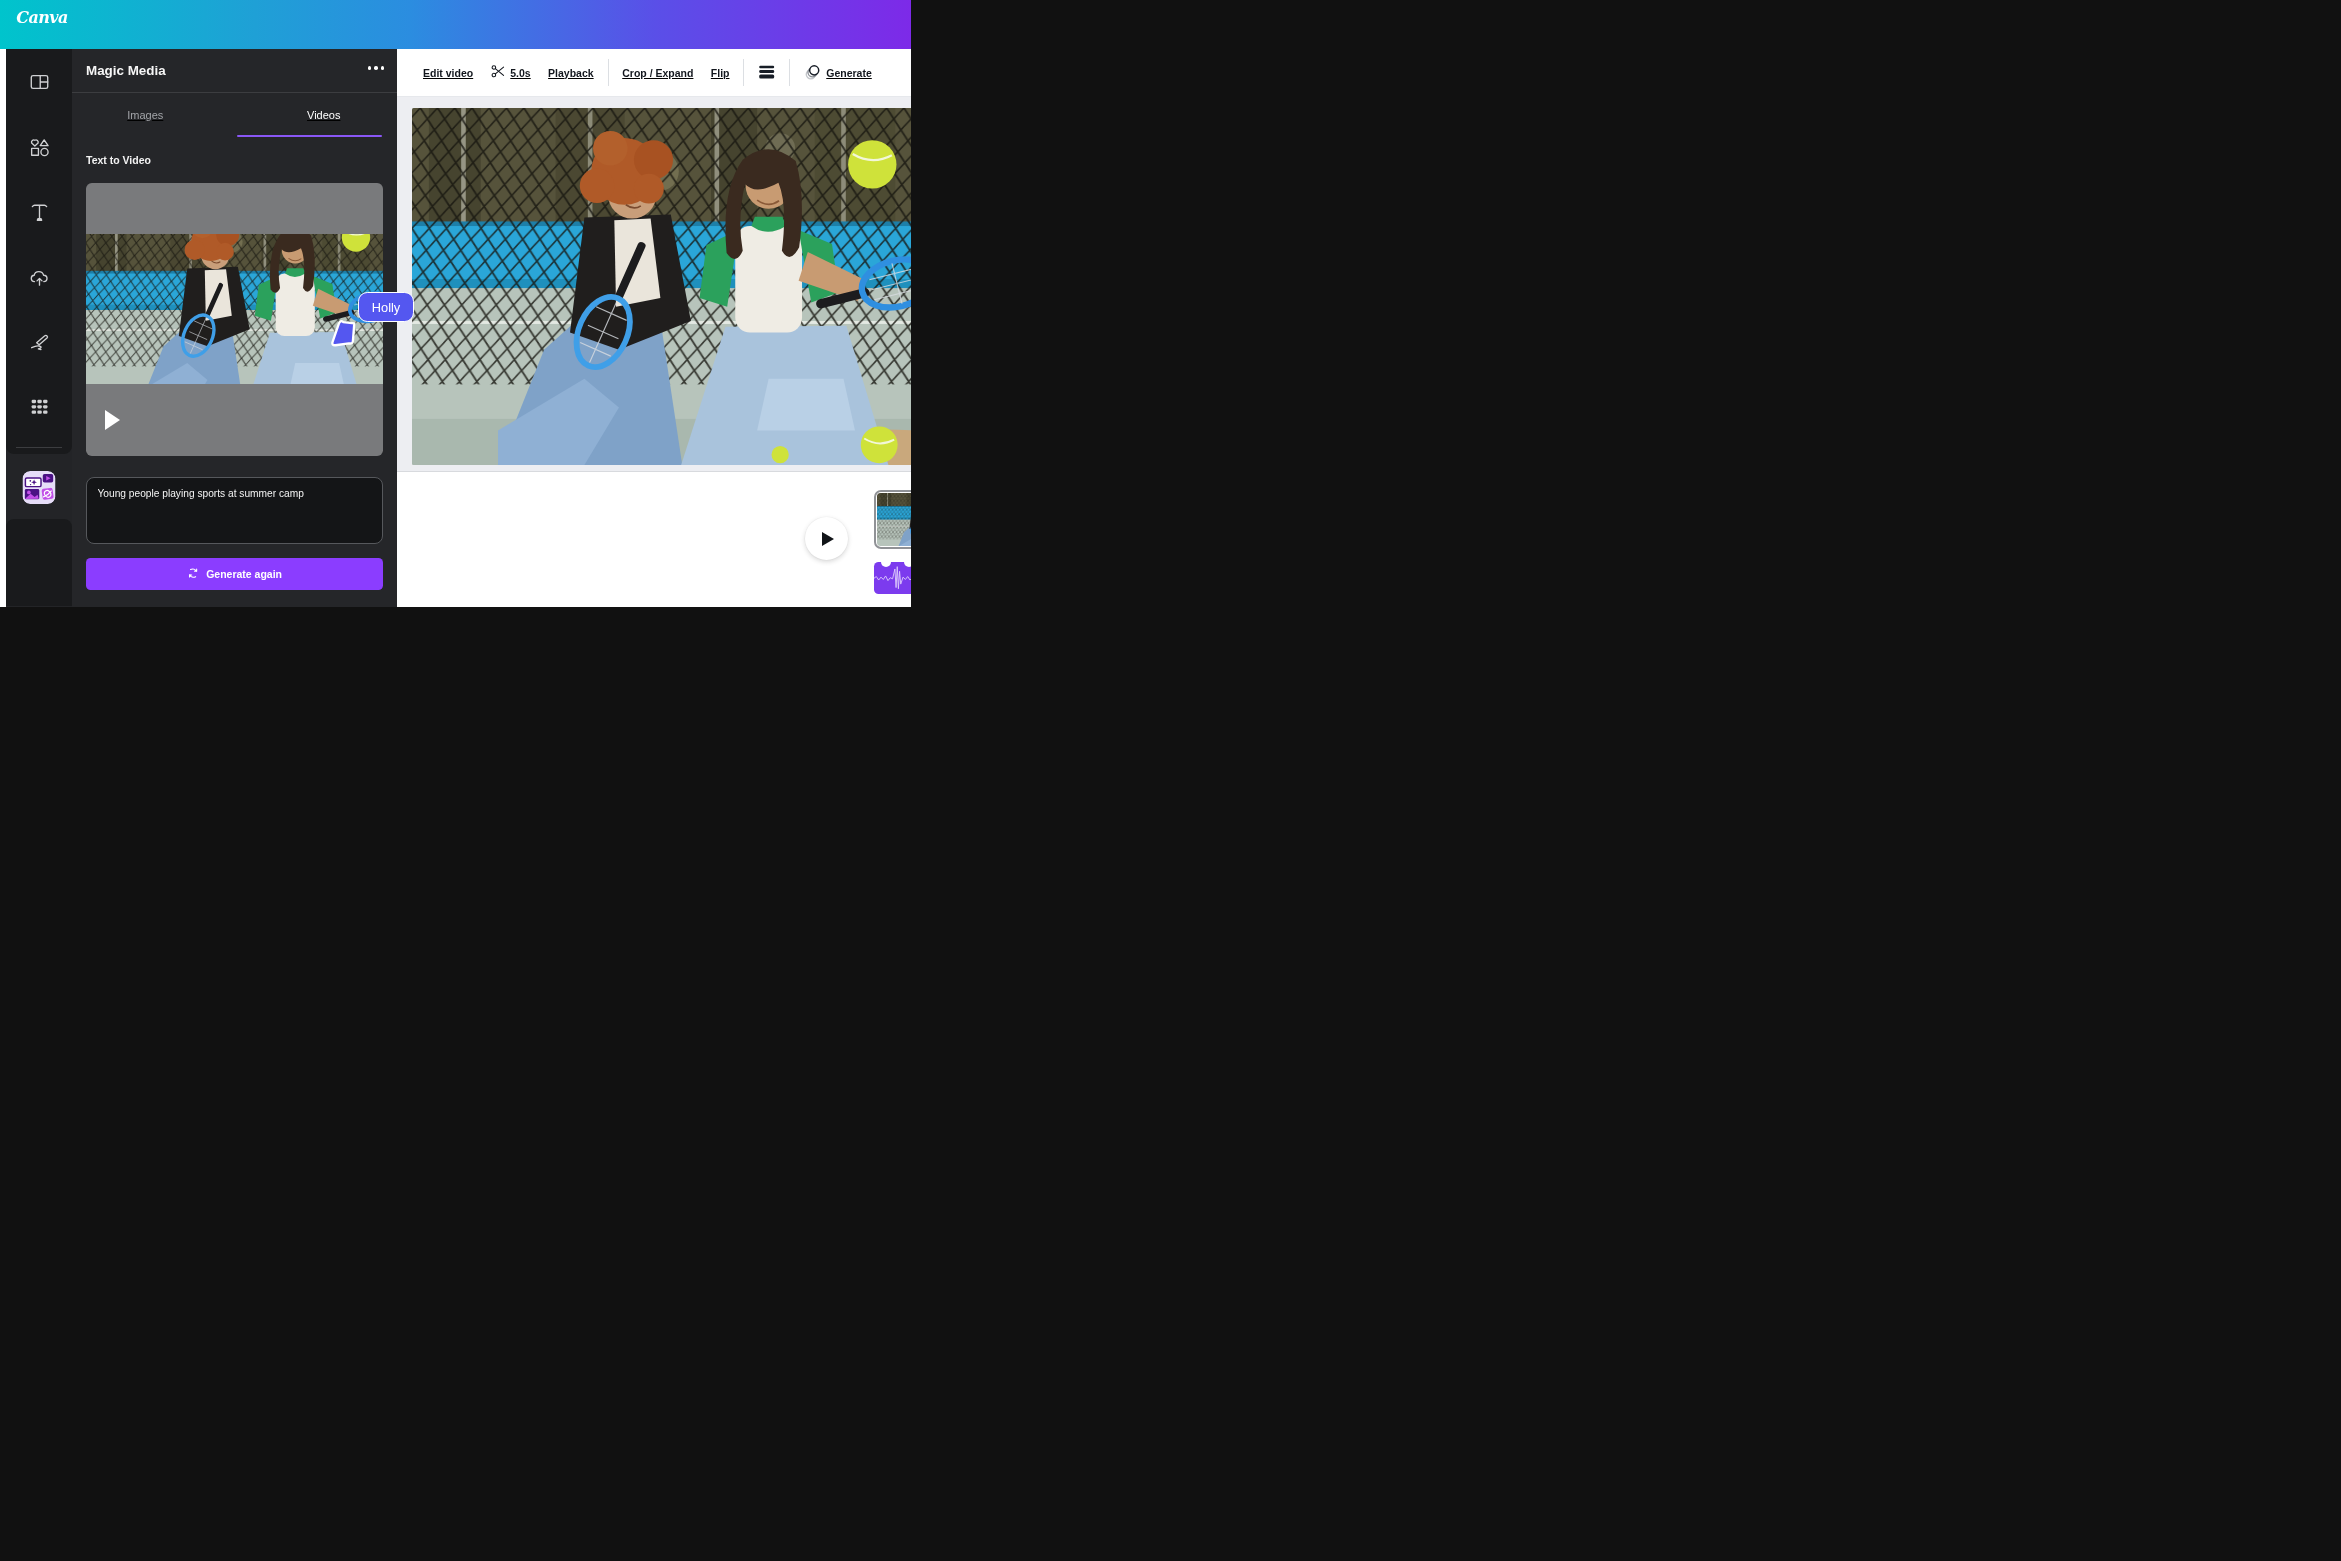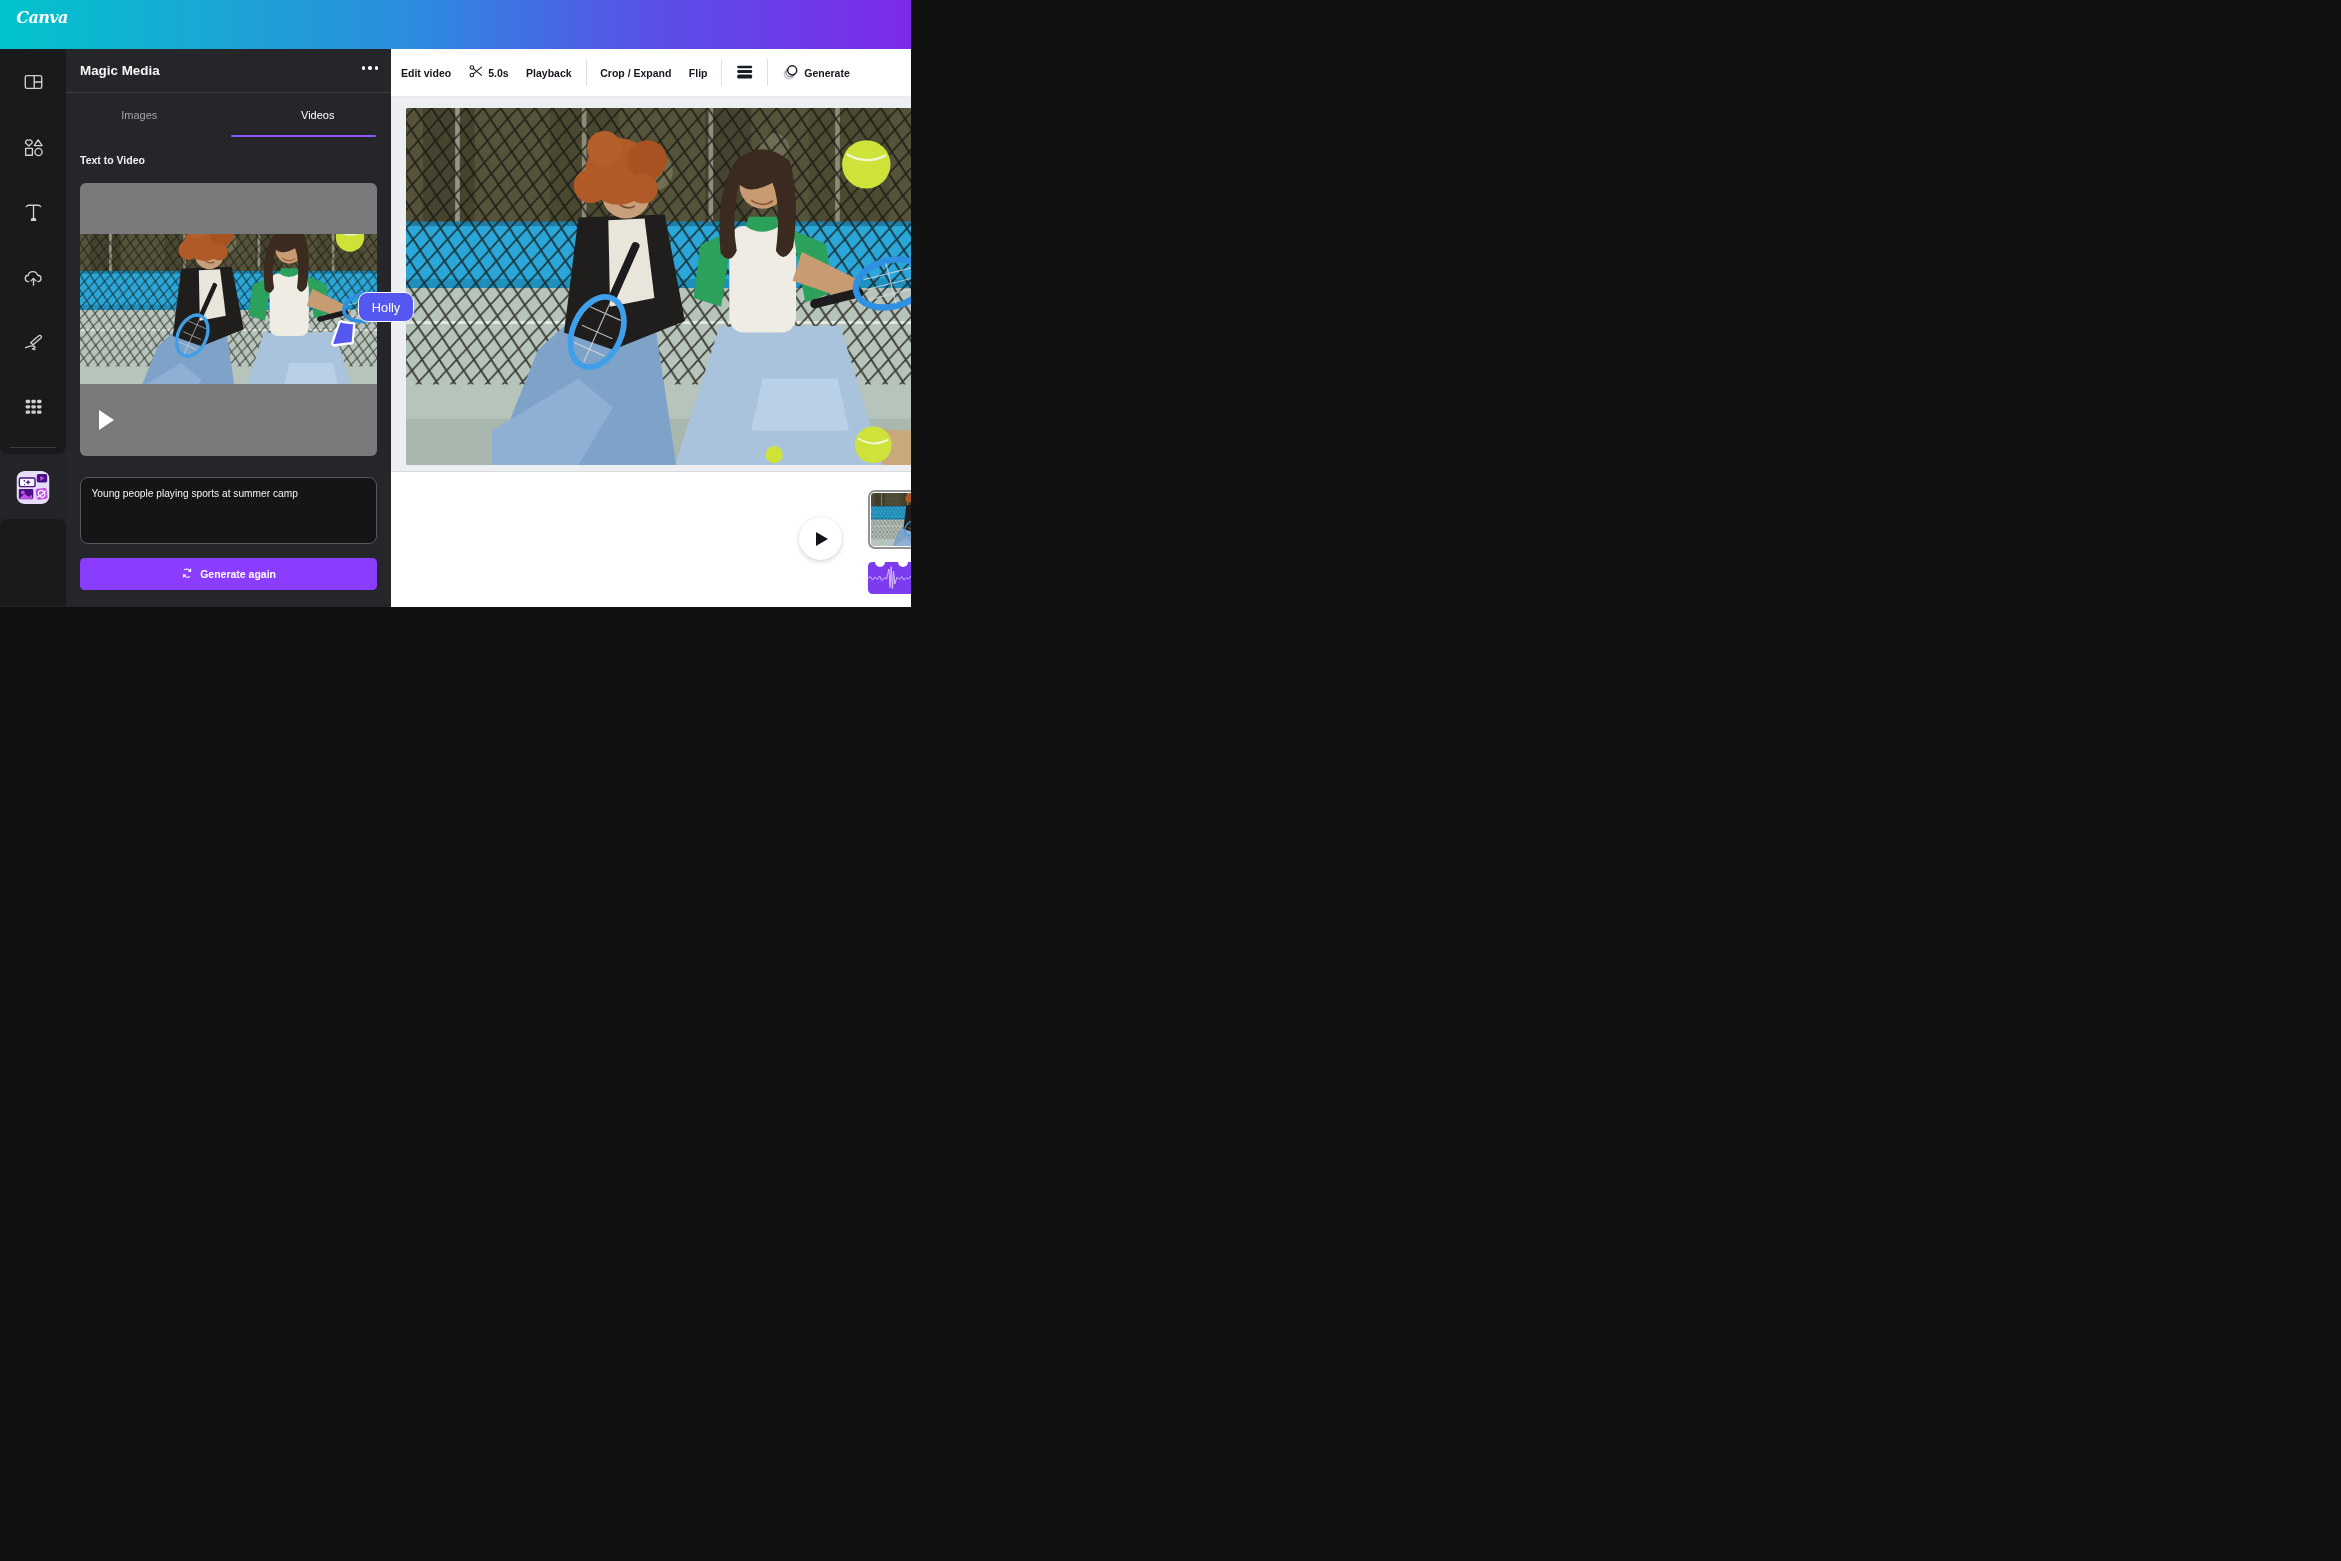--- a/index.html
+++ b/index.html
@@ -7,21 +7,21 @@
   body { font-family:"Liberation Sans", sans-serif; }
   .app { position:relative; width:911px; height:607px; overflow:hidden; background:#fff; }
 
   
   .topbar { position:absolute; left:0; top:0; width:911px; height:49px;
     background:linear-gradient(90deg,#00c4cc 0%,#1fa0d6 28%,#2b8de0 45%,#5a4fe8 72%,#7d2ae8 100%); }
   .logo { position:absolute; left:16.3px; top:8.1px; color:#fff; font-family:"DejaVu Serif", serif;
     font-style:italic; font-weight:700; font-size:16px; letter-spacing:-0.6px; }
 
   
-  .body { position:absolute; top:49px; left:0; width:911px; height:558px; display:flex; }
+  .body { position:absolute; top:49px; left:6px; width:911px; height:558px; display:flex;text-decoration:underline; }
 
   
   .rail { position:relative; width:66px; height:100%; background:#232427; flex:none; }
   .rail-top { position:absolute; left:0; top:0; width:66px; height:405px; background:#191a1c;
     border-radius:0 0 8.1px 8.1px; }
   .rail-bottom { position:absolute; left:0; top:470px; width:66px; height:87px; background:#191a1c;
     border-radius:8.1px 8.1px 0 0; }
   .rail-icon { position:absolute; left:50%; transform:translateX(-50%); width:23px; height:23px;
     display:flex; align-items:center; justify-content:center; cursor:pointer; }
   .rail-icon svg { width:20px; height:20px; stroke:#cfd0d2; fill:none; stroke-width:1.9; stroke-linecap:round; stroke-linejoin:round; }
@@ -51,21 +51,21 @@
   .prompt-box textarea { width:100%; height:100%; background:transparent; border:none; resize:none; outline:none;
     color:#f4f4f4; font-size:10.2px; font-family:"Liberation Sans", sans-serif; line-height:1.35; }
   .generate-btn { position:absolute; left:14px; top:509px; width:297px; height:32px; background:#8b3dff;
     border:none; border-radius:4.6px; color:#fff; font-size:10.5px; font-weight:600; cursor:pointer;
     display:flex; align-items:center; justify-content:center; gap:7px; font-family:"Liberation Sans", sans-serif; }
   .generate-btn svg { width:12.2px; height:12.2px; stroke:#fff; fill:none; stroke-width:2.2; stroke-linecap:round; stroke-linejoin:round; }
 
   
   .main { position:relative; flex:1; height:100%; background:#fff; }
   .toolbar { position:relative; height:48px; background:#fff; border-bottom:0.6px solid #e6e8ec;
-    display:flex; align-items:center; padding-left:10px; color:#12161d; font-size:10.5px; font-weight:600; white-space:nowrap; }
+    display:flex; align-items:center; padding-left:26px; color:#12161d; font-size:10.5px; font-weight:600; white-space:nowrap; }
   .tb-item { display:flex; align-items:center; gap:5.2px; cursor:pointer; }
   .tb-gap { width:17.4px; flex:none; }
   .tb-divider { width:0.6px; height:27px; background:#dcdfe3; margin:0 14px; flex:none; }
   .toolbar svg { flex:none; }
 
   
   .workspace { position:relative; height:375px; background:#edeef2; border-bottom:1.2px solid #d8dade; overflow:hidden; }
   .page { position:absolute; left:14.5px; top:10.5px; width:506px; height:357px; border-radius:1.7px; overflow:hidden; background:#b7c4bb; }
   .page svg { width:100%; height:100%; display:block; }
 

